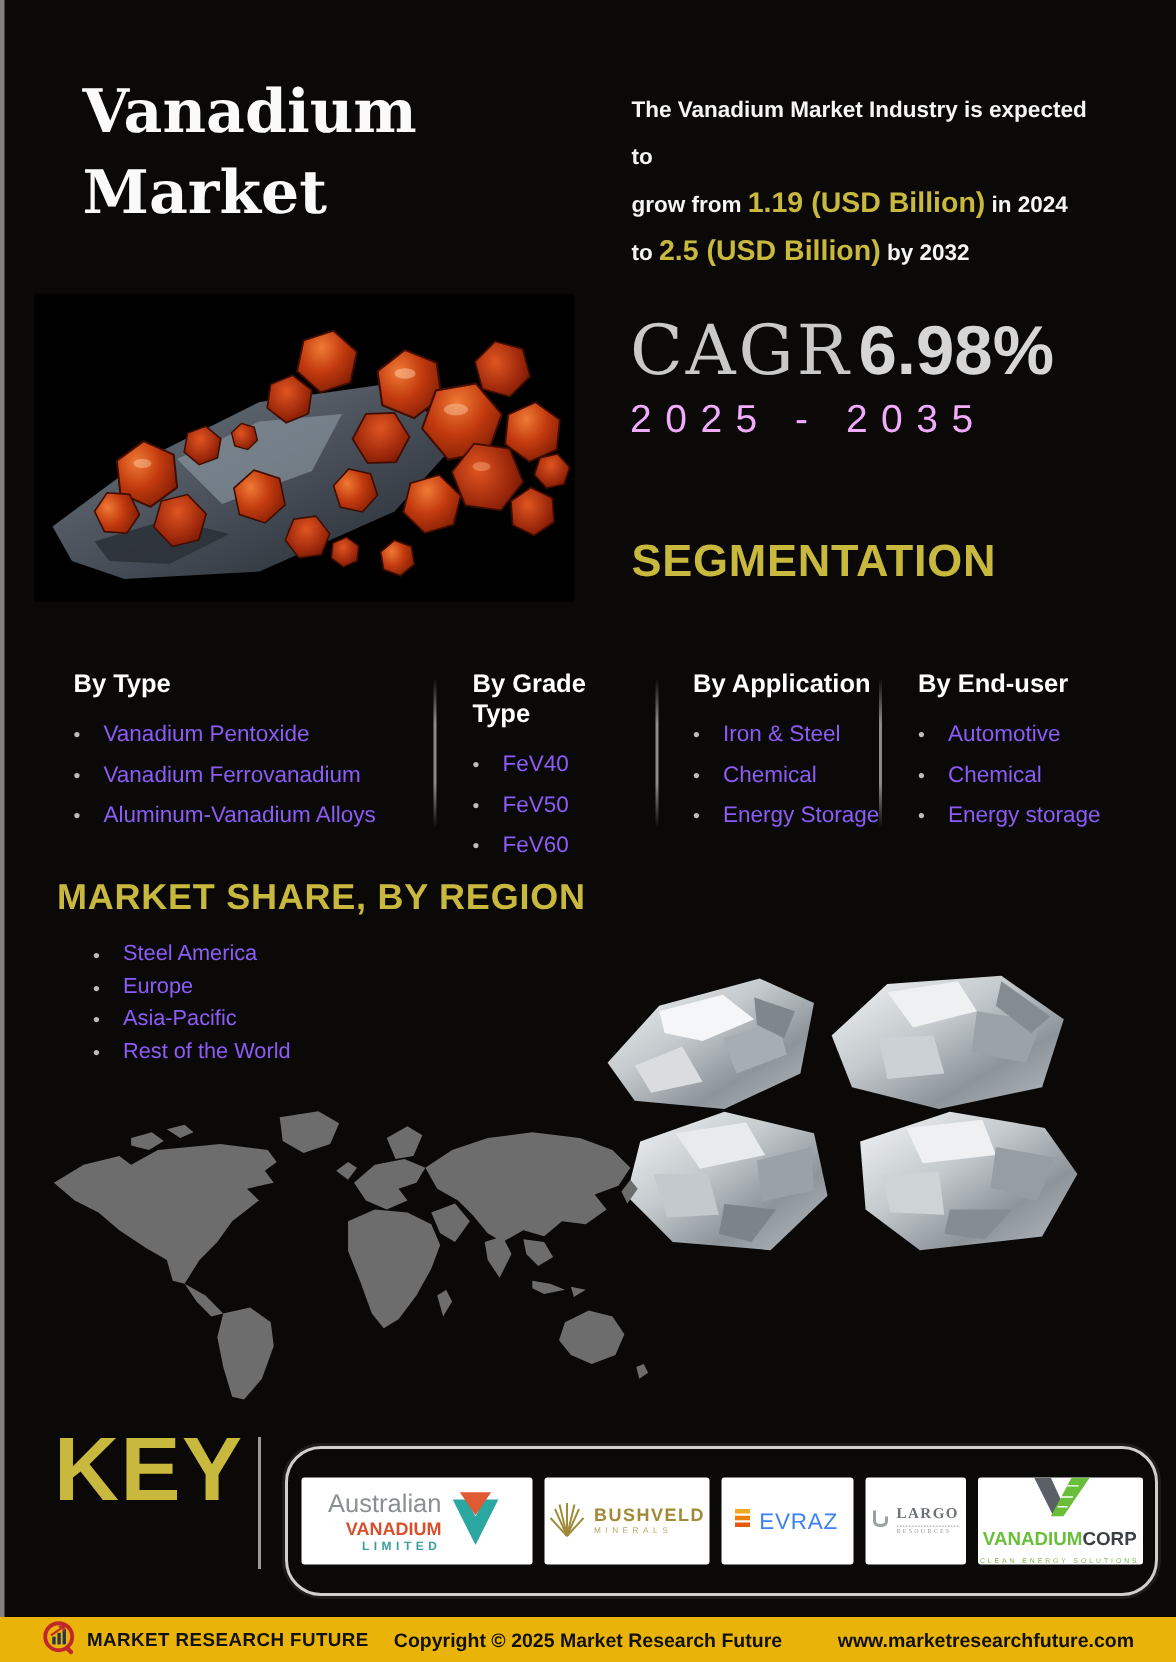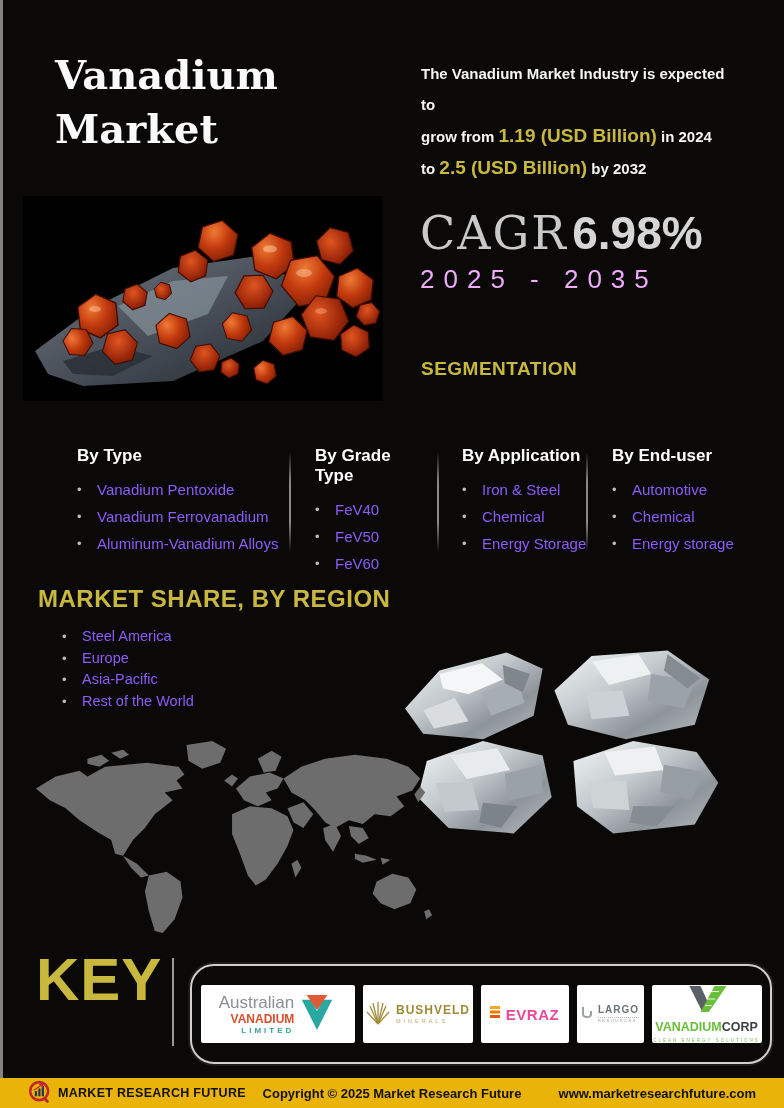--- a/index.html
+++ b/index.html
@@ -17,21 +17,21 @@
   
   .mineral{position:absolute;left:23px;top:196px;width:360px;height:205px;background:#000;}
 
   
   .cagr{position:absolute;left:420px;top:206px;}
   .cagr-label{font-family:"DejaVu Serif",serif;font-size:46px;color:#c9c9c9;letter-spacing:2px;}
   .cagr-value{font-size:46px;font-weight:bold;color:#d6d6d6;}
   .cagr-period{margin-top:4px;font-size:26px;letter-spacing:9px;color:#f0abfc;}
 
   .section-heading{position:absolute;font-weight:bold;color:#c9b83e;}
-  .seg-heading{left:421px;top:358px;font-size:19px;letter-spacing:.5px;}
+  .seg-heading{left:421px;top:358px;font-size:30px;letter-spacing:.5px;}
   .ms-heading{left:38px;top:585px;font-size:24px;letter-spacing:.5px;}
 
   
   .seg-col{position:absolute;top:446px;}
   .seg-title{font-size:17px;font-weight:bold;color:#fff;margin-bottom:10px;}
   .li{display:flex;align-items:center;font-size:15px;color:#8b5cf6;line-height:27px;}
   .li .bullet{width:20px;color:#bdbdbd;font-size:13px;}
   .li .bullet::before{content:"•";}
   .seg-divider{position:absolute;top:452px;width:2px;height:100px;
     background:linear-gradient(to bottom,rgba(130,130,130,0),#8a8a8a 30%,#8a8a8a 70%,rgba(130,130,130,0));}
@@ -57,22 +57,22 @@
   .card-avl{width:154px;gap:4px;}
   .avl-text{text-align:right;line-height:1;}
   .avl-l1{font-size:17px;color:#8a8f94;}
   .avl-l2{font-size:12px;font-weight:bold;color:#d94f2b;margin-top:2px;}
   .avl-l3{font-size:8px;font-weight:bold;letter-spacing:3px;color:#3a9e99;margin-top:2px;}
   .card-bushveld{width:110px;gap:5px;}
   .bv-text{line-height:1;}
   .bv-l1{font-size:12px;font-weight:bold;color:#a08a38;letter-spacing:1px;}
   .bv-l2{font-size:5.5px;color:#bba96a;letter-spacing:3px;margin-top:3px;}
   .card-evraz{width:88px;gap:4px;}
-  .evraz-text{font-size:15px;font-weight:bold;color:#ec4899;letter-spacing:.5px;}
-  .card-largo{width:67px;gap:5px;}
+  .evraz-text{font-size:15px;font-weight:normal;color:#3b82f6;letter-spacing:.5px;}
+  .card-largo{width:67px;gap:5px;font-family:Liberation Serif, serif;}
   .lg-text{line-height:1;}
   .lg-l1{font-size:10px;font-weight:bold;color:#6d7278;letter-spacing:1px;}
   .lg-l2{font-size:4px;color:#9aa0a6;letter-spacing:1.5px;margin-top:2px;border-top:1px dotted #b5b9bd;padding-top:1px;}
   .card-vc{width:110px;flex-direction:column;gap:1px;}
   .vc-text{line-height:1;font-size:12.5px;font-weight:bold;}
   .vc-green{color:#6abf3a;}
   .vc-dark{color:#3c4043;}
   .vc-sub{font-size:4.5px;color:#7fba52;letter-spacing:2px;margin-top:2px;}
 
   
@@ -156,21 +156,21 @@
   <div class="cagr">
     <div>
       <span class="cagr-label">CAGR</span>
       <span class="cagr-value">6.98%</span>
     </div>
     <div class="cagr-period">2025 - 2035</div>
   </div>
 
   <div class="section-heading seg-heading">SEGMENTATION</div>
 
-  <div class="seg-col" style="left:77px;width:225px;">
+  <div class="seg-col" style="left:49px;width:225px;">
     <div class="seg-title">By Type</div>
     <div class="li">
         <span class="bullet"></span>
         <span>Vanadium Pentoxide</span>
       </div>
     <div class="li">
         <span class="bullet"></span>
         <span>Vanadium Ferrovanadium</span>
       </div>
     <div class="li">

